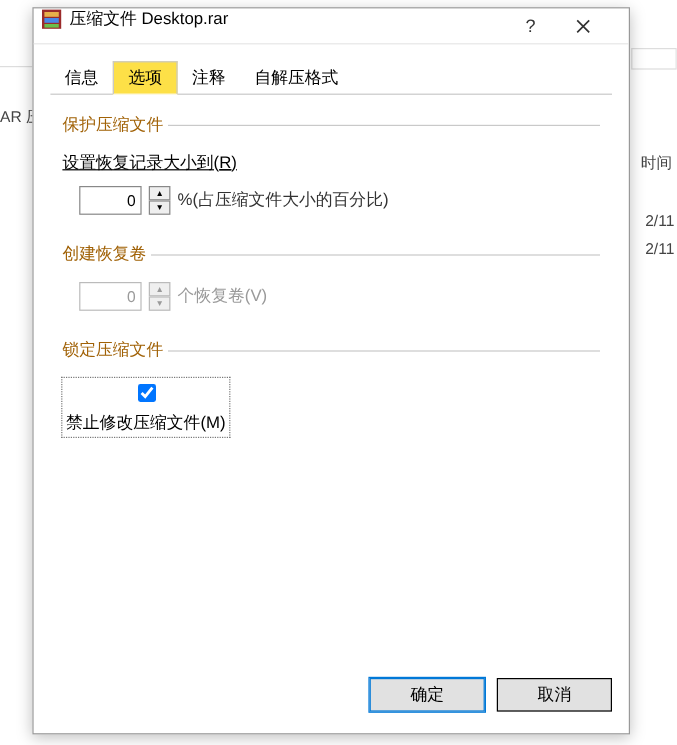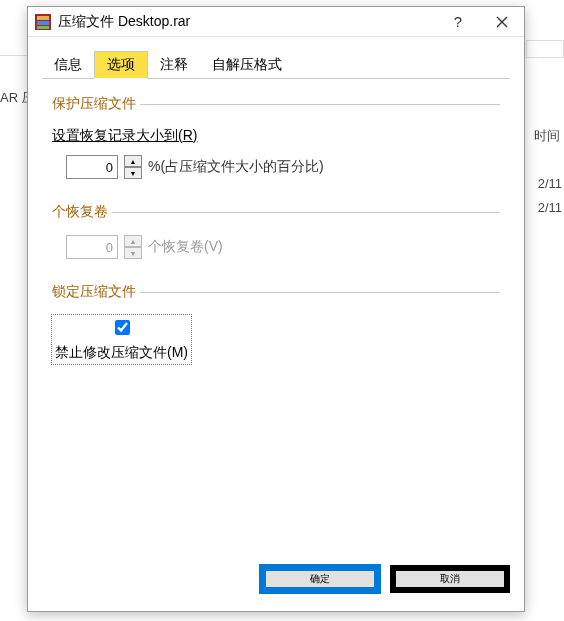--- a/index.html
+++ b/index.html
@@ -2,21 +2,21 @@
 <html><head>
 <meta charset="utf-8">
 <style>
   * { box-sizing: border-box; font-family: "Microsoft YaHei", "Segoe UI", sans-serif; }
   body { margin: 0; width: 564px; height: 621px; background: #fff; position: relative; overflow: hidden; }
 
   
   .bg-hint { position: absolute; color: #444; font-size: 13px; pointer-events: none; z-index: 0; }
 
   .dialog { position: absolute; left: 27px; top: 6px; width: 498px; height: 606px; border: 1px solid #999; box-shadow: 0 3px 12px rgba(0,0,0,0.25); background: #fff; z-index: 5; }
-  .titlebar { height: 30px; display: flex; align-items: center; padding: 0 0 0 6px; border-bottom: 1px solid #e6e6e6; }
+  .titlebar { height: 30px; display: flex; align-items: flex-start; padding: 0 16px 0 6px; border-bottom: 1px solid #e6e6e6; }
   .title-icon { width: 18px; height: 18px; margin-right: 6px; }
   .title-text { font-size: 14px; flex: 1; }
   .title-btn { width: 44px; height: 30px; display: flex; align-items: center; justify-content: center; font-size: 15px; color: #333; background: transparent; border: none; }
 
   .client { padding: 14px 14px 16px 14px; position: relative; height: calc(100% - 30px); }
   .tabs { display: flex; height: 28px; border-bottom: 1px solid #c9c9c9; position: relative; }
   .tab { padding: 0 12px; font-size: 14px; display: flex; align-items: center; cursor: pointer; position: relative; }
   .tab.active { border: 1px solid #c9c9c9; border-bottom: 1px solid #fff; background: #fde047; margin-bottom: -1px; }
 
   .panel { padding: 16px 10px 4px 10px; position: relative; }
@@ -35,21 +35,21 @@
 
   .lock-chk-row { display: flex; align-items: center; font-size: 14px; gap: 6px; padding: 2px 3px; flex-direction: column; }
   .chk { width: 15px; height: 15px; }
 
   .highlight-box { position: absolute; border: 4px solid #ff1f1f; border-radius: 4px; pointer-events: none; }
   .watermark { position: absolute; color: #7fc6ea; font-size: 14px; letter-spacing: 0.5px; pointer-events: none; }
 
   .arrow-svg { position: absolute; left: 0; top: 0; pointer-events: none; }
 
   .btnbar { position: absolute; left: 0; right: 0; bottom: 0; height: 52px; display: flex; align-items: center; justify-content: flex-end; gap: 10px; padding: 0 14px 12px 0; }
-  .btn { width: 120px; height: 28px; font-size: 10px; background: #e1e1e1; border: 6px solid #000000; cursor: pointer; }
+  .btn { width: 96px; height: 28px; font-size: 14px; background: #e1e1e1; border: 1px solid #000000; cursor: pointer; }
   .btn.primary { outline: 1px solid #0078d7; border-color: #0078d7; }
 </style>
 </head>
 <body>
 
 <div class="bg-hint" style="left:0;top:55px;border-top:1px solid #ddd;width:27px;"></div>
 <div class="bg-hint" style="left:0;top:89px;">AR 压</div>
 <div class="bg-hint" style="right:0;top:40px;width:38px;height:18px;border:1px solid #ddd;"></div>
 <div class="bg-hint" style="right:4px;top:127px;">时间</div>
 <div class="bg-hint" style="right:2px;top:176px;">2/11</div>
@@ -93,21 +93,21 @@
           <input class="num" value="0" style="">
           <span class="spin">
               <button>▲</button>
               <button>▼</button>
             </span>
           <span>%(占压缩文件大小的百分比)</span>
         </div>
       </fieldset>
 
       <fieldset>
-        <legend>个恢复卷</legend>
+        <legend>创建恢复卷</legend>
         <div class="row disabled">
           <input class="num" disabled="" value="0" style="">
           <span class="spin disabled">
               <button disabled="">▲</button>
               <button disabled="">▼</button>
             </span>
           <span>
             <span>个恢复卷(</span><span class="ul">V</span><span>)</span>
           </span>
         </div>

